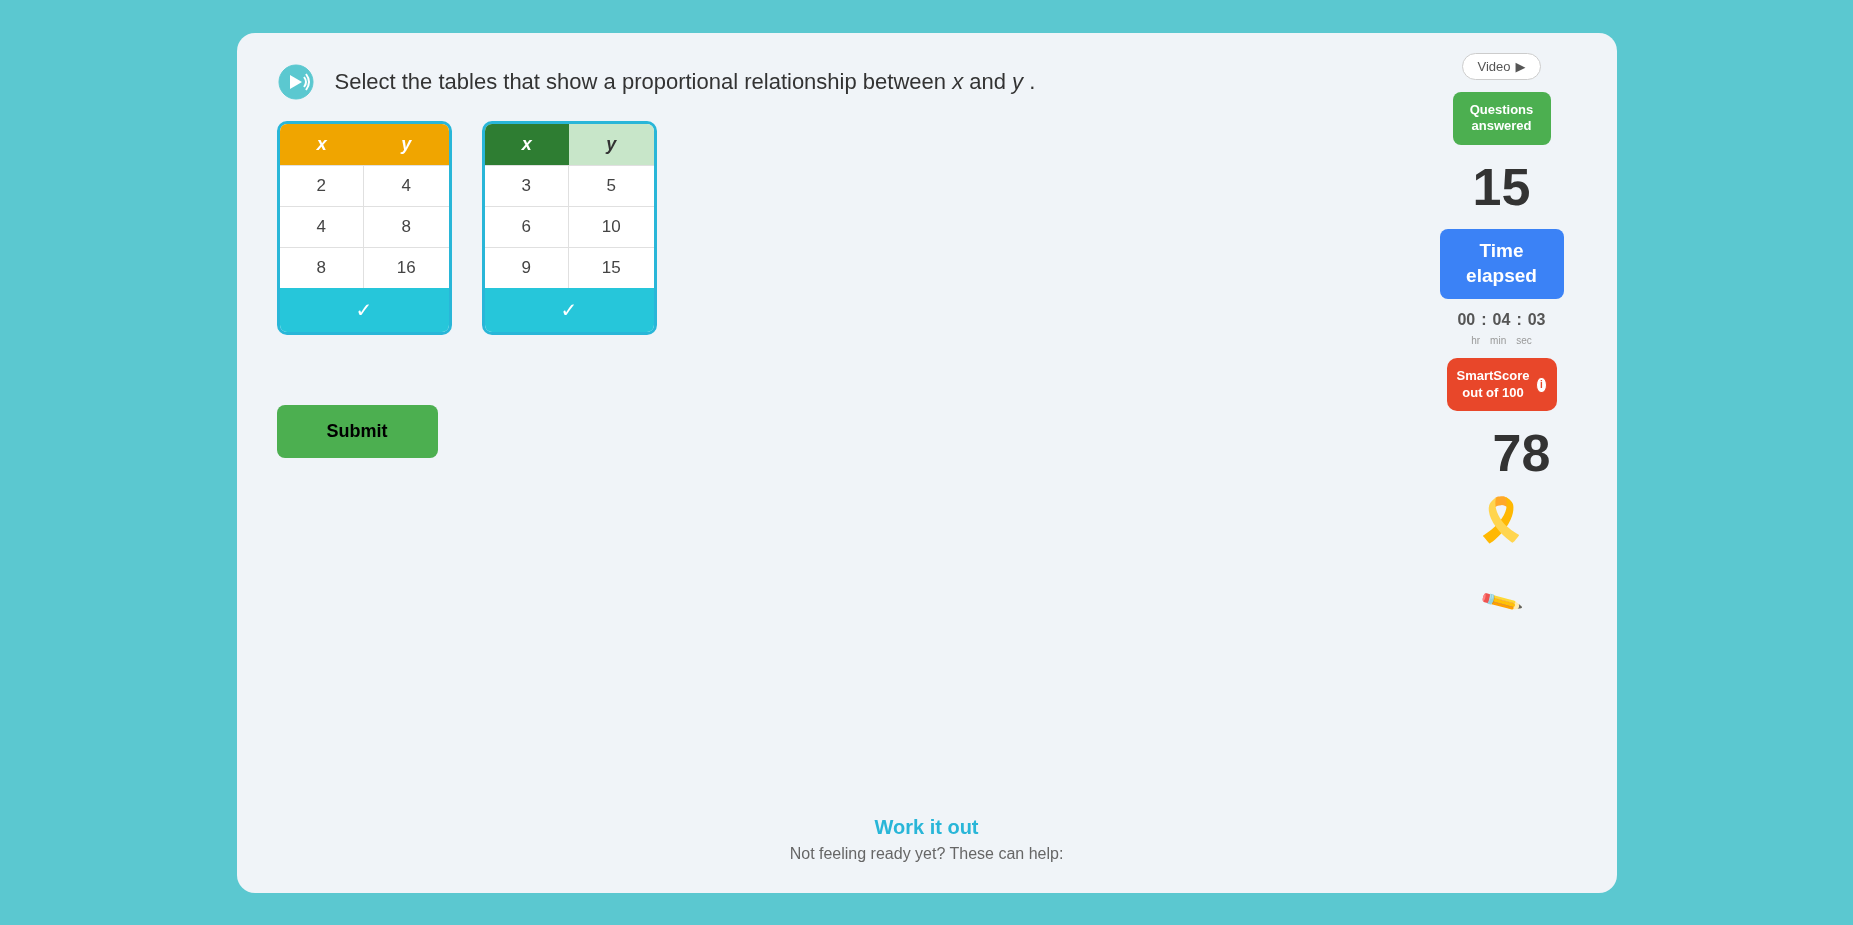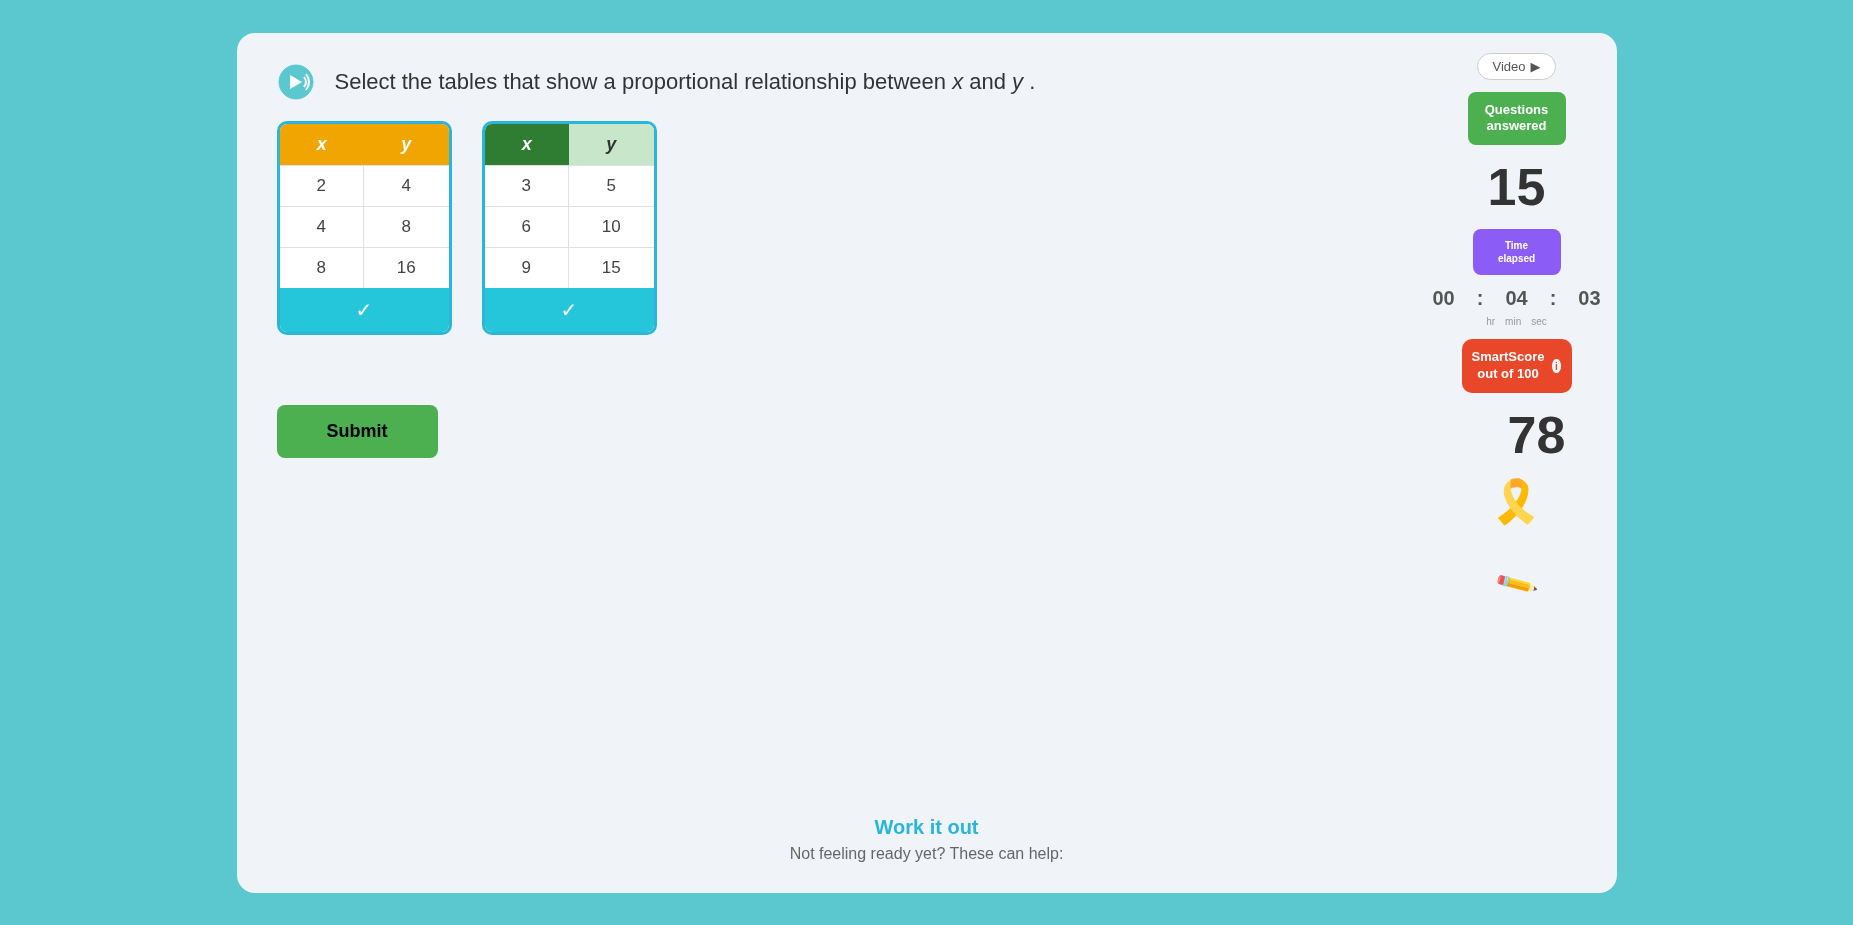--- a/index.html
+++ b/index.html
@@ -50,21 +50,21 @@
     }
 
     .audio-icon svg {
       width: 36px;
       height: 36px;
     }
 
     
     .sidebar {
       position: absolute;
-      right: 30px;
+      right: 45px;
       top: 20px;
       width: 140px;
       display: flex;
       flex-direction: column;
       align-items: center;
       gap: 12px;
     }
 
     .video-btn {
       background: white;
@@ -94,37 +94,37 @@
     }
 
     .score-number-large {
       font-size: 52px;
       font-weight: bold;
       color: #333;
       text-align: center;
     }
 
     .time-elapsed-btn {
-      background: #8b5cf6;
+      background: #3b82f6;
       color: white;
       border: none;
       border-radius: 8px;
       padding: 10px 18px;
-      font-size: 10px;
+      font-size: 19px;
       font-weight: bold;
       cursor: pointer;
       text-align: center;
       line-height: 1.3;
-      width: 88px;
+      width: 124px;
     }
 
     .timer-display {
       display: flex;
-      gap: 22px;
-      font-size: 20px;
+      gap: 6px;
+      font-size: 16px;
       font-weight: bold;
       color: #555;
       align-items: baseline;
     }
 
     .timer-labels {
       display: flex;
       gap: 10px;
       font-size: 10px;
       color: #999;

